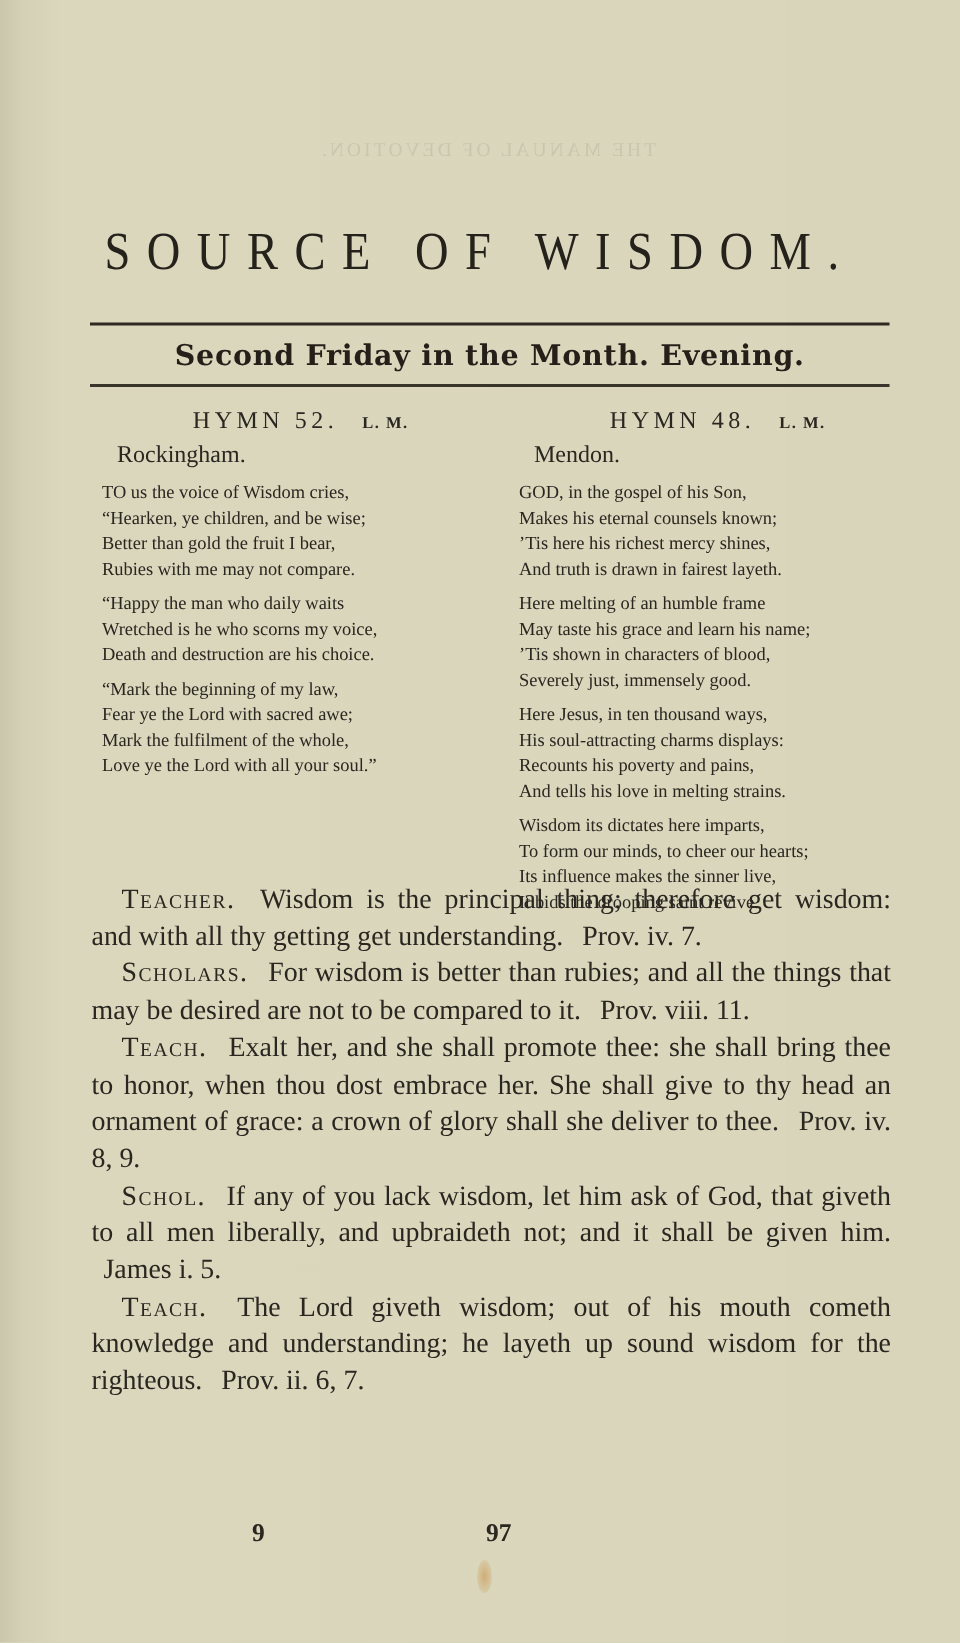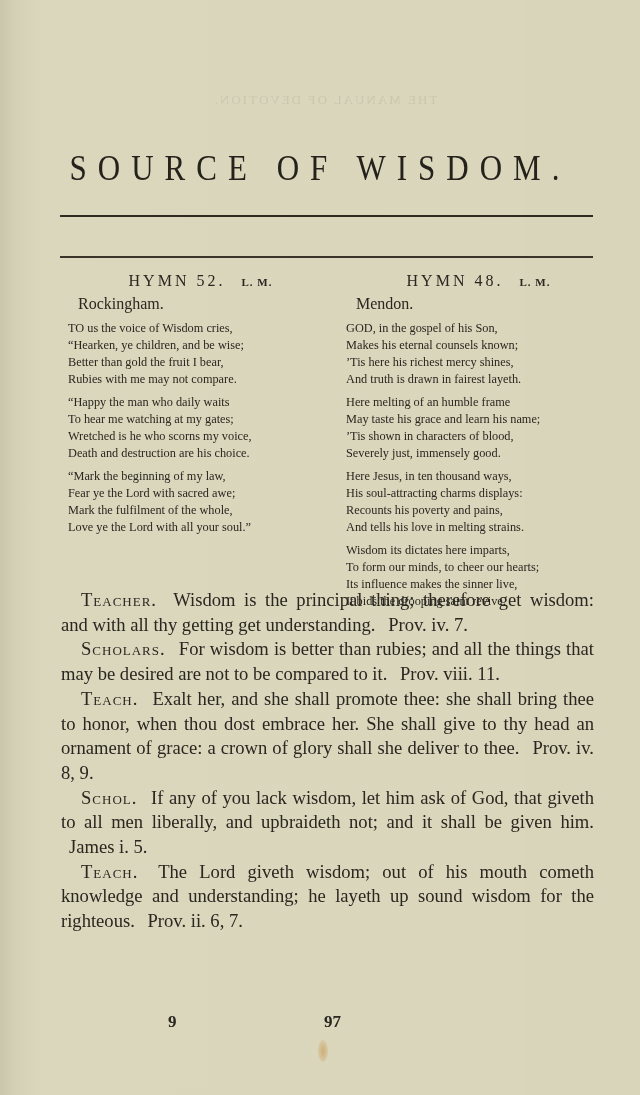--- a/index.html
+++ b/index.html
@@ -76,36 +76,36 @@
     }
   </style>
 </head>
 <body>
 
 <div class="page">
   <div class="bleed">THE MANUAL OF DEVOTION.</div>
 
   <div class="title">SOURCE OF WISDOM.</div>
   <div class="rule-thick"></div>
+  <div class="subtitle">Second Friday in the Month. Evening.</div>
   <div class="rule-thin"></div>
 
   <div class="col left">
     <div class="hymn-head">
       <span>HYMN 52.</span><span class="meter">L. M.</span>
     </div>
     <div class="tune">Rockingham.</div>
     <div class="stanza">
       <div class="line">TO us the voice of Wisdom cries,</div>
       <div class="line">“Hearken, ye children, and be wise;</div>
       <div class="line">Better than gold the fruit I bear,</div>
       <div class="line">Rubies with me may not compare.</div>
     </div>
     <div class="stanza">
       <div class="line">“Happy the man who daily waits</div>
-      <div class="line">To hear me watching at my gates;</div>
       <div class="line">Wretched is he who scorns my voice,</div>
       <div class="line">Death and destruction are his choice.</div>
     </div>
     <div class="stanza">
       <div class="line">“Mark the beginning of my law,</div>
       <div class="line">Fear ye the Lord with sacred awe;</div>
       <div class="line">Mark the fulfilment of the whole,</div>
       <div class="line">Love ye the Lord with all your soul.”</div>
     </div>
   </div>

